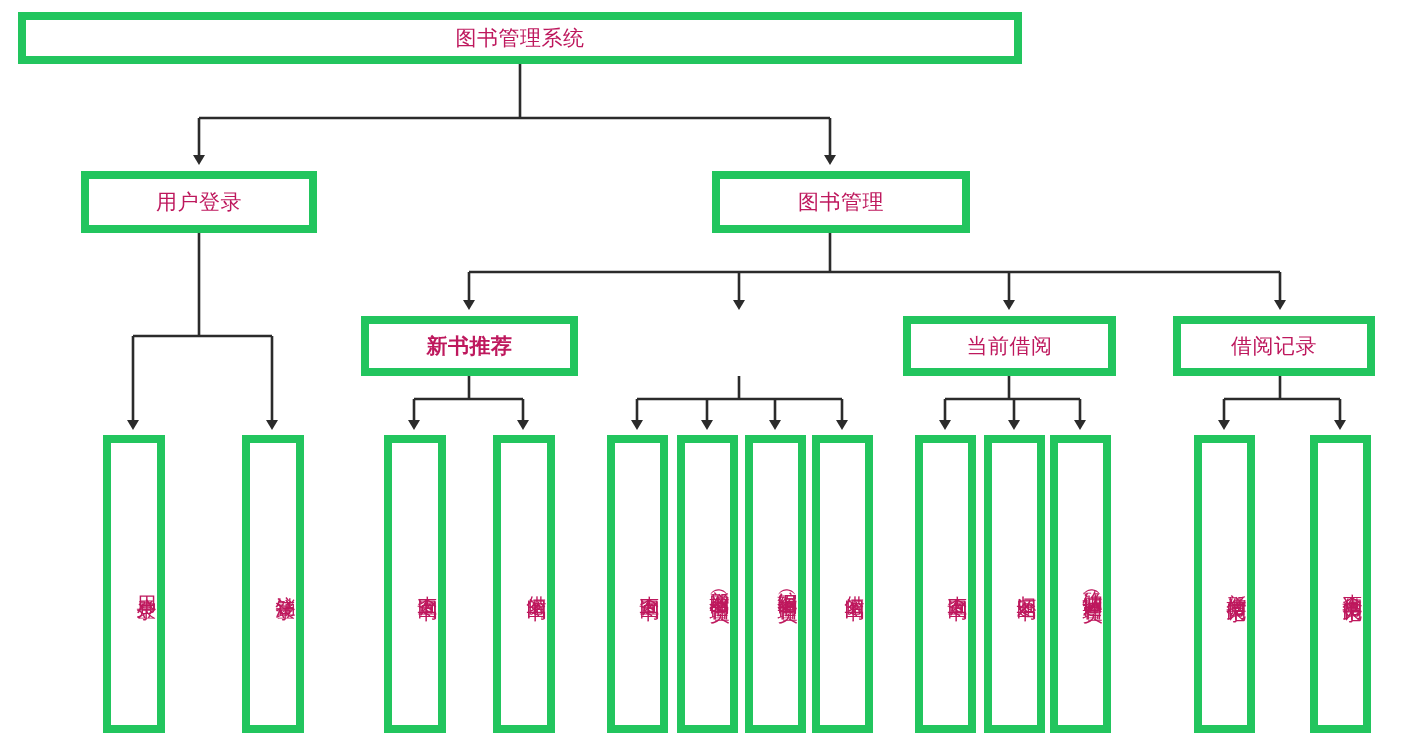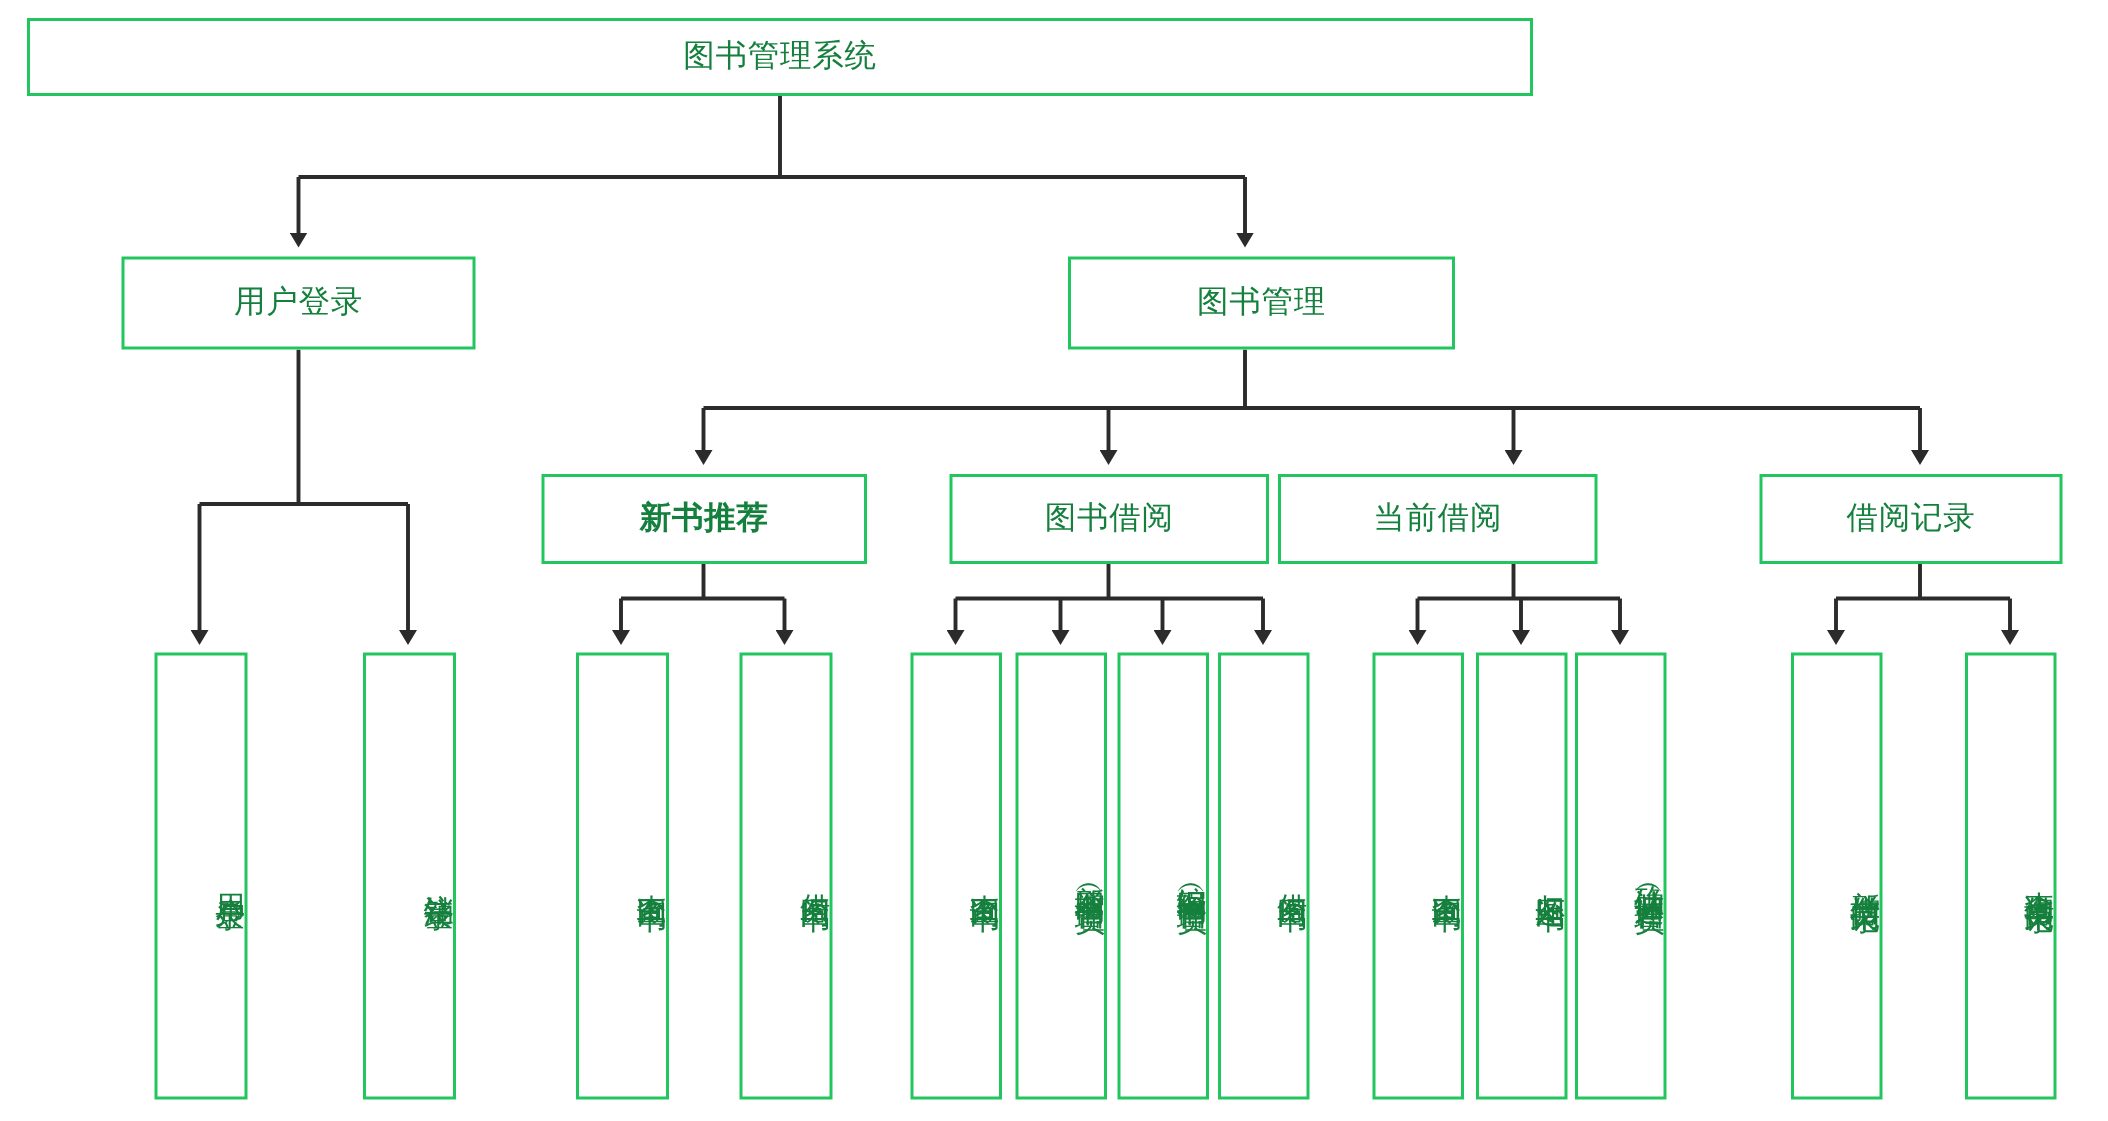--- a/index.html
+++ b/index.html
@@ -13,26 +13,26 @@
   #canvas {
     position: relative;
     width: 1405px;
     height: 747px;
     background: #ffffff;
     overflow: hidden;
   }
   .node {
     position: absolute;
     box-sizing: border-box;
-    border: 2px solid #22c55e;
+    border: 8px solid #22c55e;
     background: #ffffff;
     display: flex;
     align-items: center;
     justify-content: center;
-    color: #15803d;
+    color: #be185d;
     line-height: 1.08;
   }
   .node.horiz {
     font-size: 21px;
     letter-spacing: 0.5px;
   }
   .node.vert {
     writing-mode: vertical-rl;
     text-orientation: upright;
     font-size: 20px;
@@ -128,24 +128,21 @@
   <div class="node horiz" style="left:81px; top:171px; width:236px; height:62px;">
     <span>用户登录</span>
   </div>
   <div class="node horiz" style="left:712px; top:171px; width:258px; height:62px;">
     <span>图书管理</span>
   </div>
 
   <div class="node horiz" style="left:361px; top:316px; width:217px; height:60px;font-weight:bold;">
     <span>新书推荐</span>
   </div>
-  <div class="node horiz" style="left:633px; top:316px; width:213px; height:60px;">
-    <span>图书借阅</span>
-  </div>
-  <div class="node horiz" style="left:852px; top:316px; width:213px; height:60px;">
+  <div class="node horiz" style="left:903px; top:316px; width:213px; height:60px;">
     <span>当前借阅</span>
   </div>
   <div class="node horiz" style="left:1173px; top:316px; width:202px; height:60px;">
     <span>借阅记录</span>
   </div>
 
   <div class="node vert" style="left:103px; top:435px; width:62px; height:298px;">
     <span class="vlabel">用户登录</span>
   </div>
   <div class="node vert" style="left:242px; top:435px; width:62px; height:298px;">

